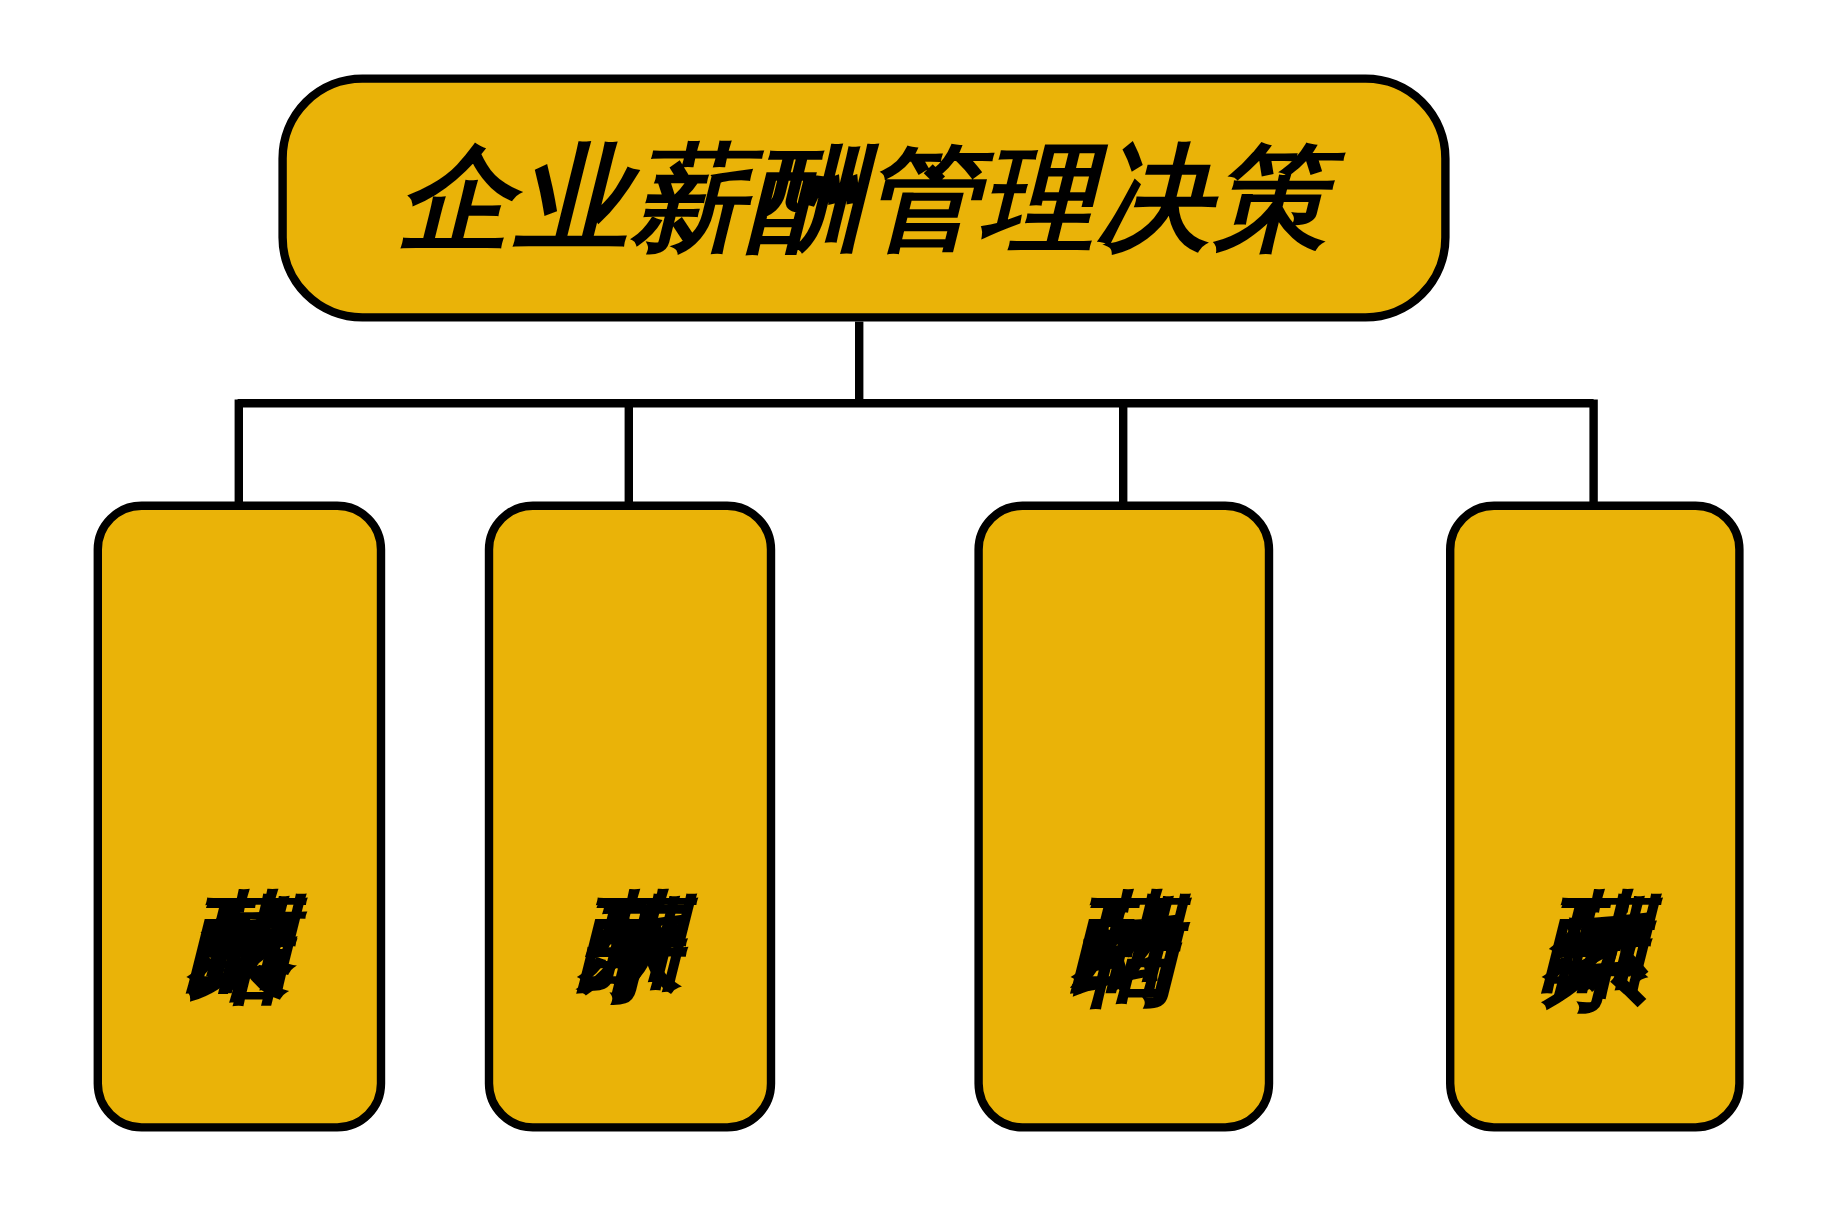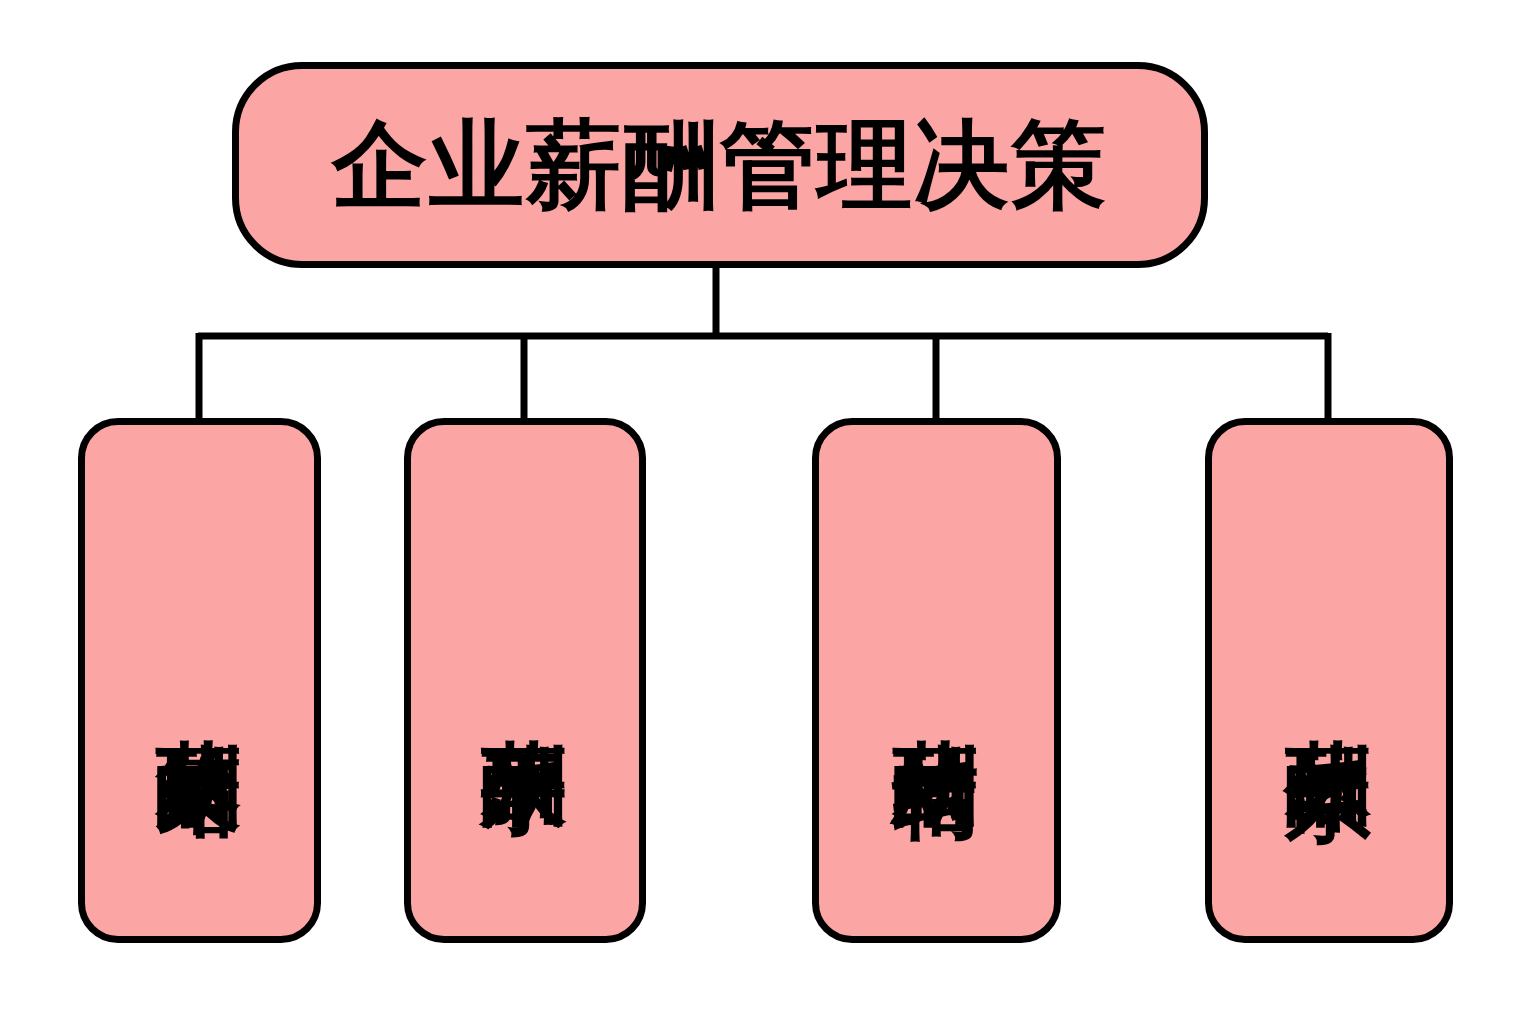--- a/index.html
+++ b/index.html
@@ -18,24 +18,25 @@
   .diagram-svg {
     position: absolute;
     left: 0;
     top: 0;
     width: 1536px;
     height: 1024px;
   }
   .node-box {
     position: absolute;
     box-sizing: border-box;
-    background: #fca5a5;
+    background: #eab308;
     display: flex;
     align-items: center;
     justify-content: center;
+    font-style: italic;
   }
   .root-node {
     left: 232px;
     top: 62px;
     width: 976px;
     height: 206px;
     border: 7px solid #000000;
     border-radius: 70px;
   }
   .root-label {

